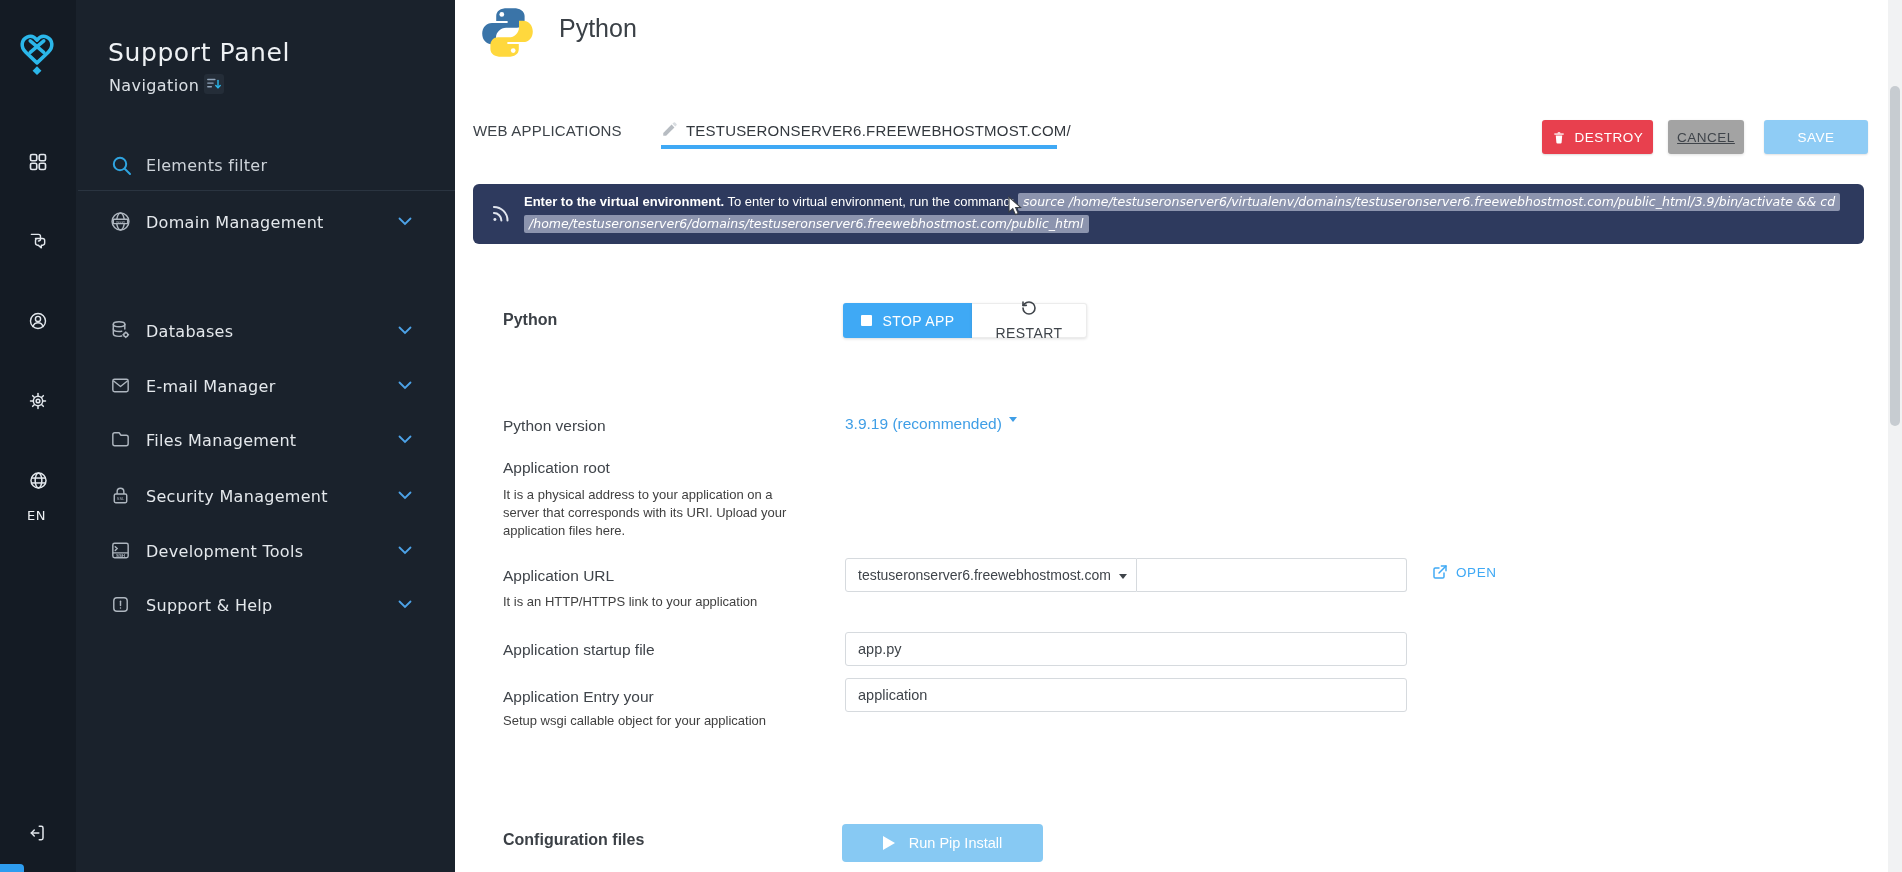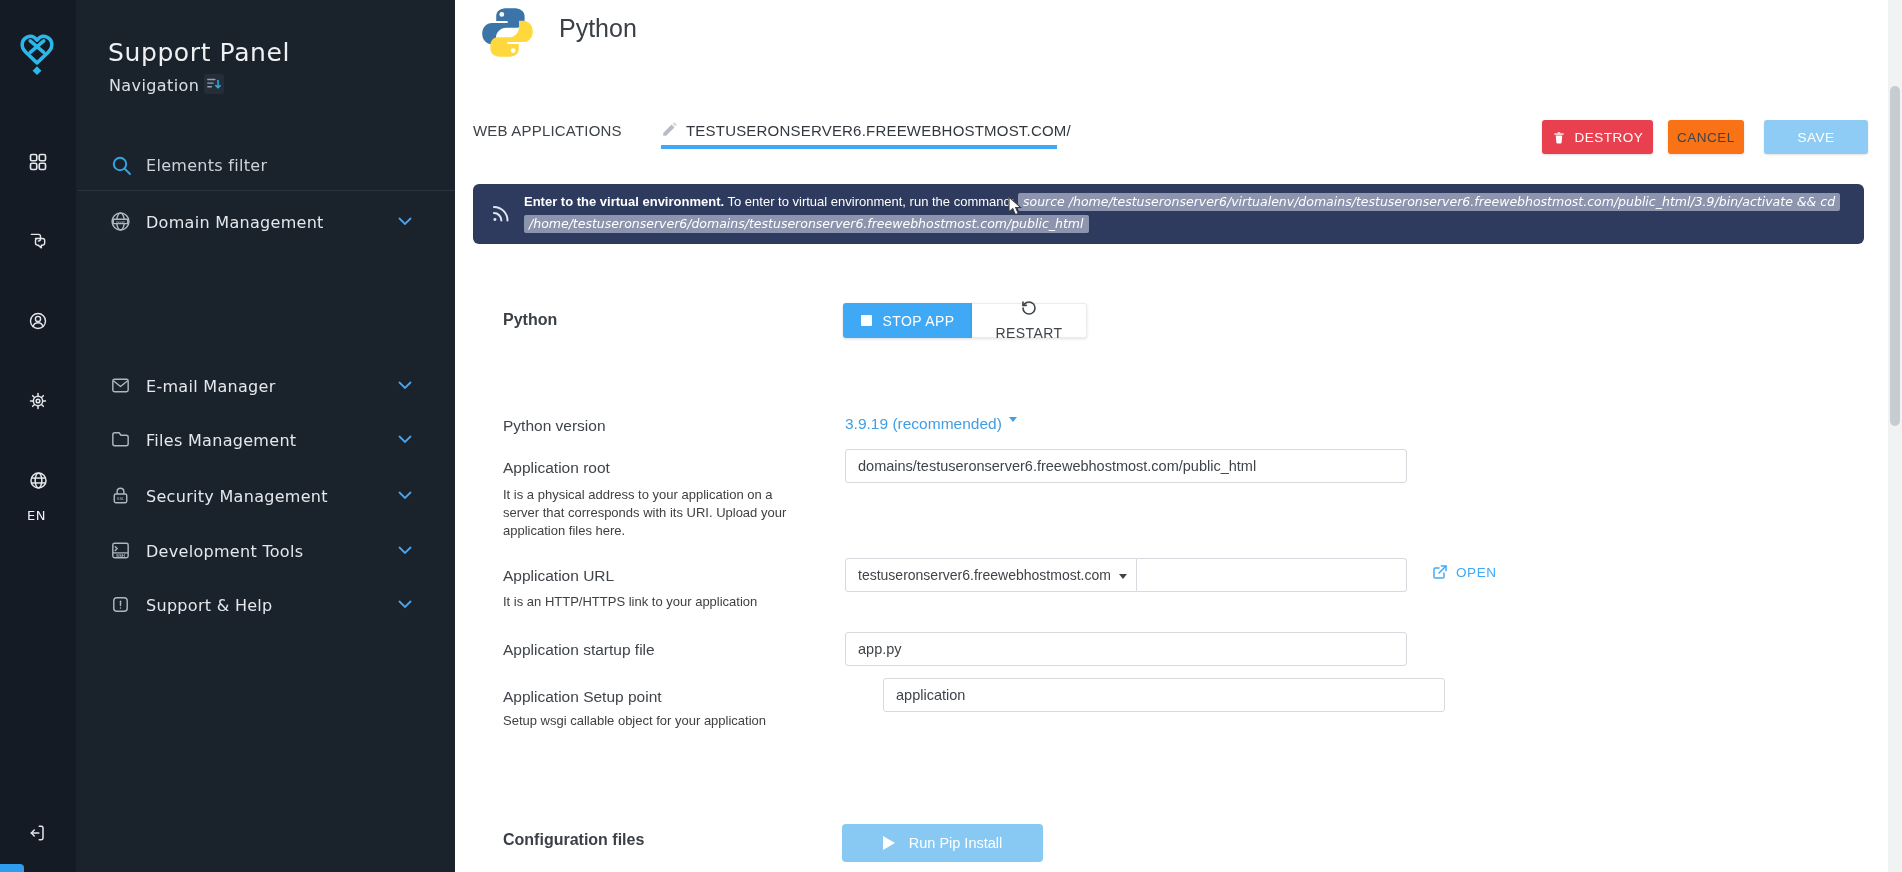--- a/index.html
+++ b/index.html
@@ -39,21 +39,21 @@
   .tab { position:absolute; top:122px; font-size:15px; color:#3d4349; letter-spacing:.2px; cursor:pointer; }
   .tab-first { left:473px; }
   .tab-pencil { position:absolute; left:661px; top:120px; width:18px; height:18px; }
   .tab-active { left:686px; color:#33383e; }
   .tab-underline { position:absolute; left:661px; top:145px; width:396px; height:4px; background:#3fa9f5; }
 
   
   .btn { position:absolute; top:120px; height:34px; border:none; border-radius:3px; font-size:13.5px; letter-spacing:.5px;
          font-family:"Liberation Sans",sans-serif; cursor:pointer; display:flex; align-items:center; justify-content:center; gap:9px; }
   .btn-destroy { left:1542px; width:111px; background:#e8404e; color:#ffffff; box-shadow:0 1px 2px rgba(0,0,0,.15); }
-  .btn-cancel  { left:1668px; width:76px;  background:#f97316; color:#3f444a; box-shadow:0 1px 3px rgba(0,0,0,.12); }
+  .btn-cancel  { left:1668px; width:76px;  background:#a3a3a3; color:#3f444a; box-shadow:0 1px 3px rgba(0,0,0,.12);text-decoration:underline; }
   .btn-save    { left:1764px; width:104px; background:#8fccf5; color:#ffffff; box-shadow:0 1px 2px rgba(0,0,0,.12); }
 
   
   .scrollbar-track { position:absolute; left:1888px; top:0; width:14px; height:872px; background:#f1f2f3; z-index:5; }
   .scrollbar-thumb { position:absolute; left:2px; top:86px; width:10px; height:340px; background:#c7ccd1; border-radius:6px; cursor:grab; }
 
   
   .banner { position:absolute; left:473px; top:184px; width:1391px; height:60px; background:#2e3a5e; border-radius:6px; color:#ffffff; }
   .banner-icon { position:absolute; left:17px; top:19px; width:21px; height:21px; color:#e1e5ee; }
   .banner-text { position:absolute; left:51px; top:7px; width:1330px; font-size:13px; line-height:22px; }
@@ -194,20 +194,41 @@
         </span>
       <span class="si-label">Domain Management</span>
       <span class="si-chevron">
         <svg width="14" height="9" viewBox="0 0 14 9" fill="none" stroke="currentColor" stroke-width="1.8" stroke-linecap="round">
             <polyline points="1.5,1.5 7,7 12.5,1.5"></polyline>
           </svg>
         </span>
     </div>
 
 
+    <div class="side-item" style="top:305px">
+      <span class="si-icon">
+        <svg width="23" height="23" viewBox="0 0 24 24" fill="none" stroke="currentColor" stroke-width="1.5" stroke-linecap="round">
+          <ellipse cx="10.5" cy="5.5" rx="6" ry="2.6"></ellipse>
+          <path d="M4.5 5.5 v10 c0 1.5 2.7 2.6 6 2.6 1 0 1.9-.1 2.7-.3"></path>
+          <path d="M16.5 5.5 v5"></path>
+            <path d="M4.5 10.5 c0 1.5 2.7 2.6 6 2.6 1 0 2-.1 2.8-.3"></path>
+          <circle cx="17.5" cy="16.5" r="2.1"></circle>
+          <line x1="17.5" y1="13.6" x2="17.5" y2="14.4"></line>
+            <line x1="17.5" y1="18.6" x2="17.5" y2="19.4"></line>
+          <line x1="14.6" y1="16.5" x2="15.4" y2="16.5"></line>
+            <line x1="19.6" y1="16.5" x2="20.4" y2="16.5"></line>
+        </svg>
+        </span>
+      <span class="si-label">Databases</span>
+      <span class="si-chevron">
+        <svg width="14" height="9" viewBox="0 0 14 9" fill="none" stroke="currentColor" stroke-width="1.8" stroke-linecap="round">
+            <polyline points="1.5,1.5 7,7 12.5,1.5"></polyline>
+          </svg>
+        </span>
+    </div>
 
     <div class="side-item" style="top:360px">
       <span class="si-icon">
         <svg width="23" height="23" viewBox="0 0 24 24" fill="none" stroke="currentColor" stroke-width="1.5" stroke-linejoin="round">
           <rect x="4" y="5.5" width="16" height="13" rx="1.8"></rect>
             <polyline points="4.5,7 12,13 19.5,7"></polyline>
         </svg>
         </span>
       <span class="si-label">E-mail Manager</span>
       <span class="si-chevron">
@@ -362,21 +383,20 @@
     <span>RESTART</span>
   </button>
 
   <div class="f-label" style="top:417px">Python version</div>
   <div class="version-link">
     <span>3.9.19 (recommended)</span>
     <span class="caret-down"></span>
   </div>
 
   <div class="f-label" style="top:459px">Application root</div>
-  <input class="f-input" style="top: 449px;" value="domains/testuseronserver6.freewebhostmost.com/public_html">
   <div class="f-help" style="top:486px; width:302px">It is a physical address to your application on a server that corresponds with its URI. Upload your application files here.</div>
 
   <div class="f-label" style="top:567px">Application URL</div>
   <div class="url-select">
     <span>testuseronserver6.freewebhostmost.com</span>
     <span class="caret-down" style="color:#3f444a"></span>
   </div>
   <input class="f-input url-input" value="" style="">
   <div class="open-link">
     <span>
@@ -386,22 +406,22 @@
           <line x1="10.5" y1="13.5" x2="21" y2="3"></line>
       </svg>
       </span>
     <span>OPEN</span>
   </div>
   <div class="f-help" style="top:593px; width:420px">It is an HTTP/HTTPS link to your application</div>
 
   <div class="f-label" style="top:641px">Application startup file</div>
   <input class="f-input" style="top: 632px;" value="app.py">
 
-  <div class="f-label" style="top:688px">Application Setup point</div>
-  <input class="f-input" style="top: 678px; margin-left: 38px;" value="application">
+  <div class="f-label" style="top:688px">Application Entry your</div>
+  <input class="f-input" style="top: 678px;" value="application">
   <div class="f-help" style="top:712px; width:420px">Setup wsgi callable object for your application</div>
 
   <div class="f-label f-label-bold" style="top:831px">Configuration files</div>
   <button class="btn-runpip">
     <span>
       <svg width="12" height="14" viewBox="0 0 12 14">
           <polygon points="0,0 12,7 0,14" fill="#ffffff"></polygon>
         </svg>
       </span>
     <span>Run Pip Install</span>

